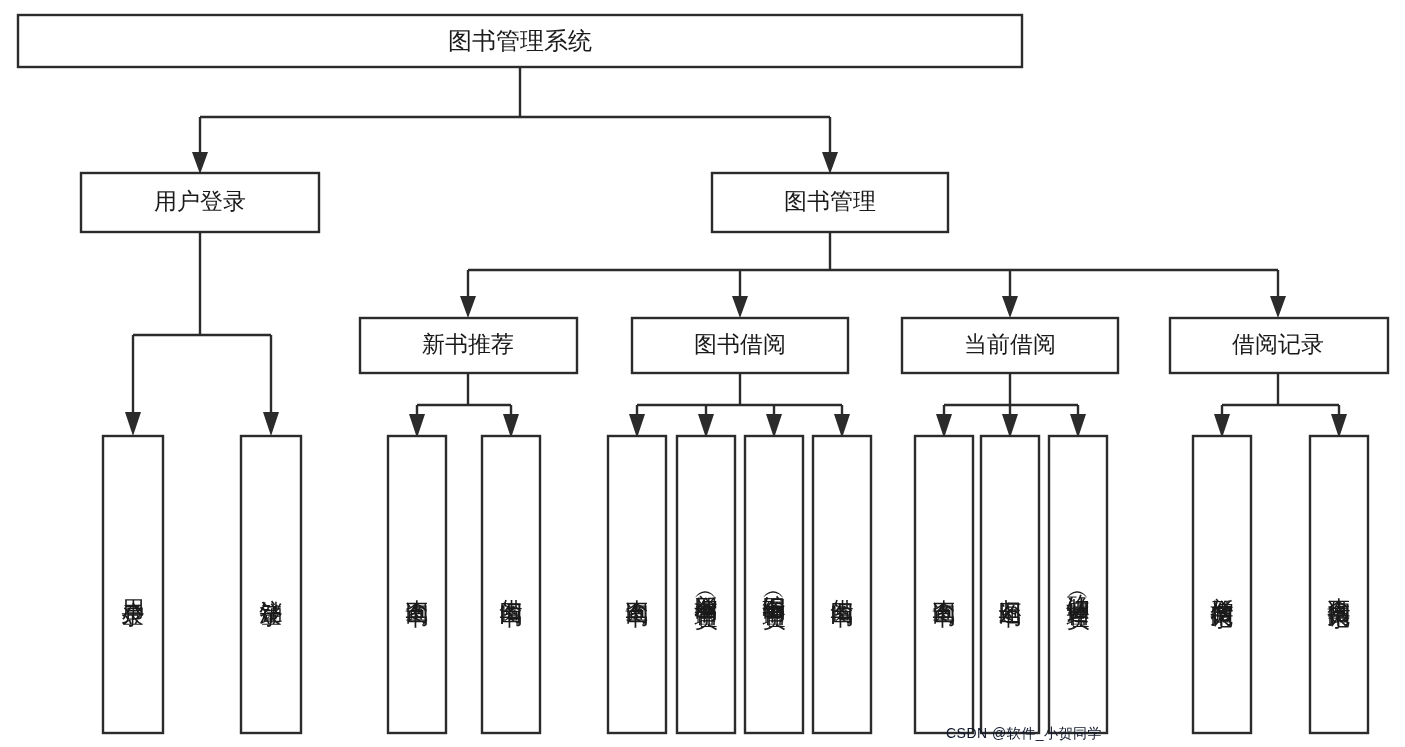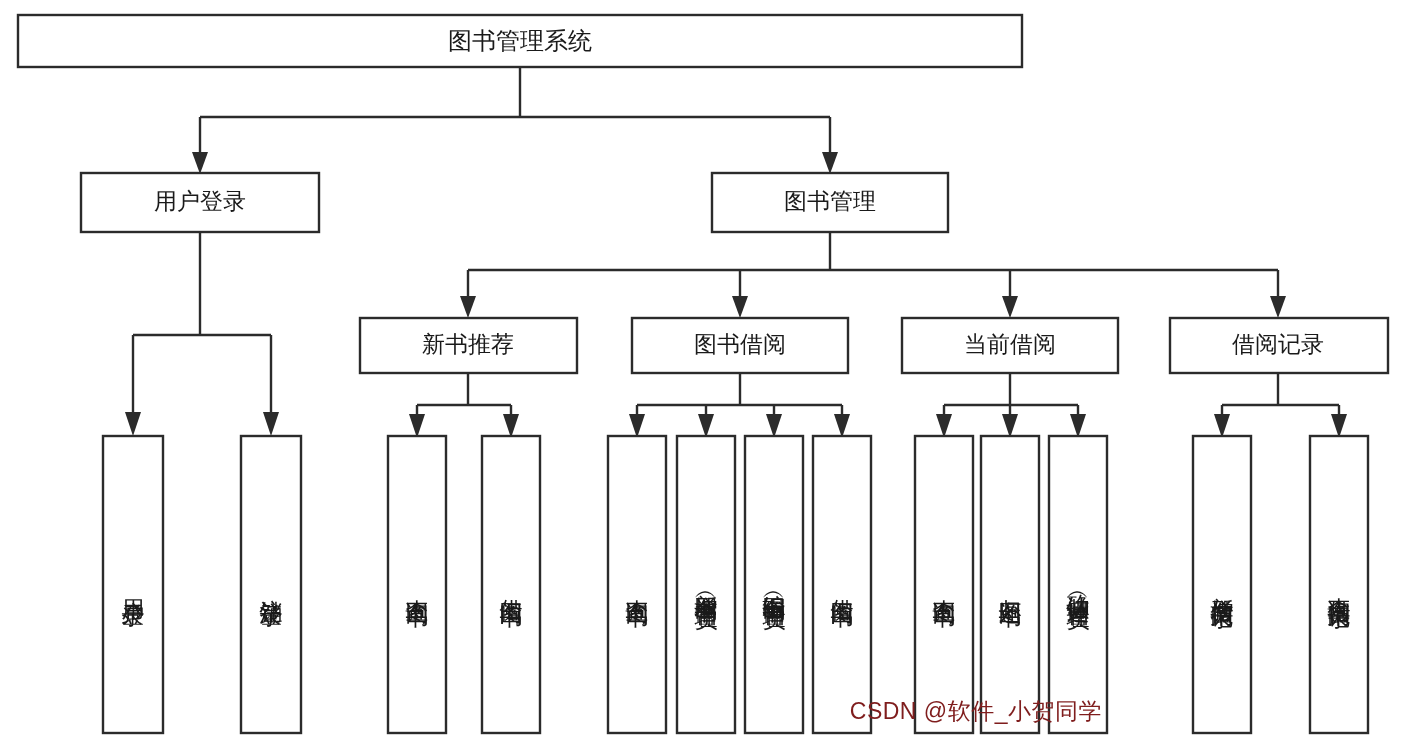--- a/index.html
+++ b/index.html
@@ -67,24 +67,24 @@
     font-size: 23px;
     line-height: 1.0;
     letter-spacing: 2px;
     color: #1a1a1a;
     white-space: nowrap;
     pointer-events: none;
   }
   .watermark {
     position: absolute;
     right: 14px;
-    bottom: 20px;
-    font-family: "Liberation Sans", "DejaVu Sans", sans-serif;
-    font-size: 23px;
-    color: #7f1d1d;
+    bottom: 4px;
+    font-family: "Liberation Sans", "DejaVu Sans", sans-serif;
+    font-size: 14px;
+    color: #0f172a;
     letter-spacing: 0.5px;
     white-space: nowrap;
   }
 </style>
 </head>
 <body>
 
 <div id="diagram-root">
 
   <svg class="diagram-canvas" viewBox="0 0 1405 747">

